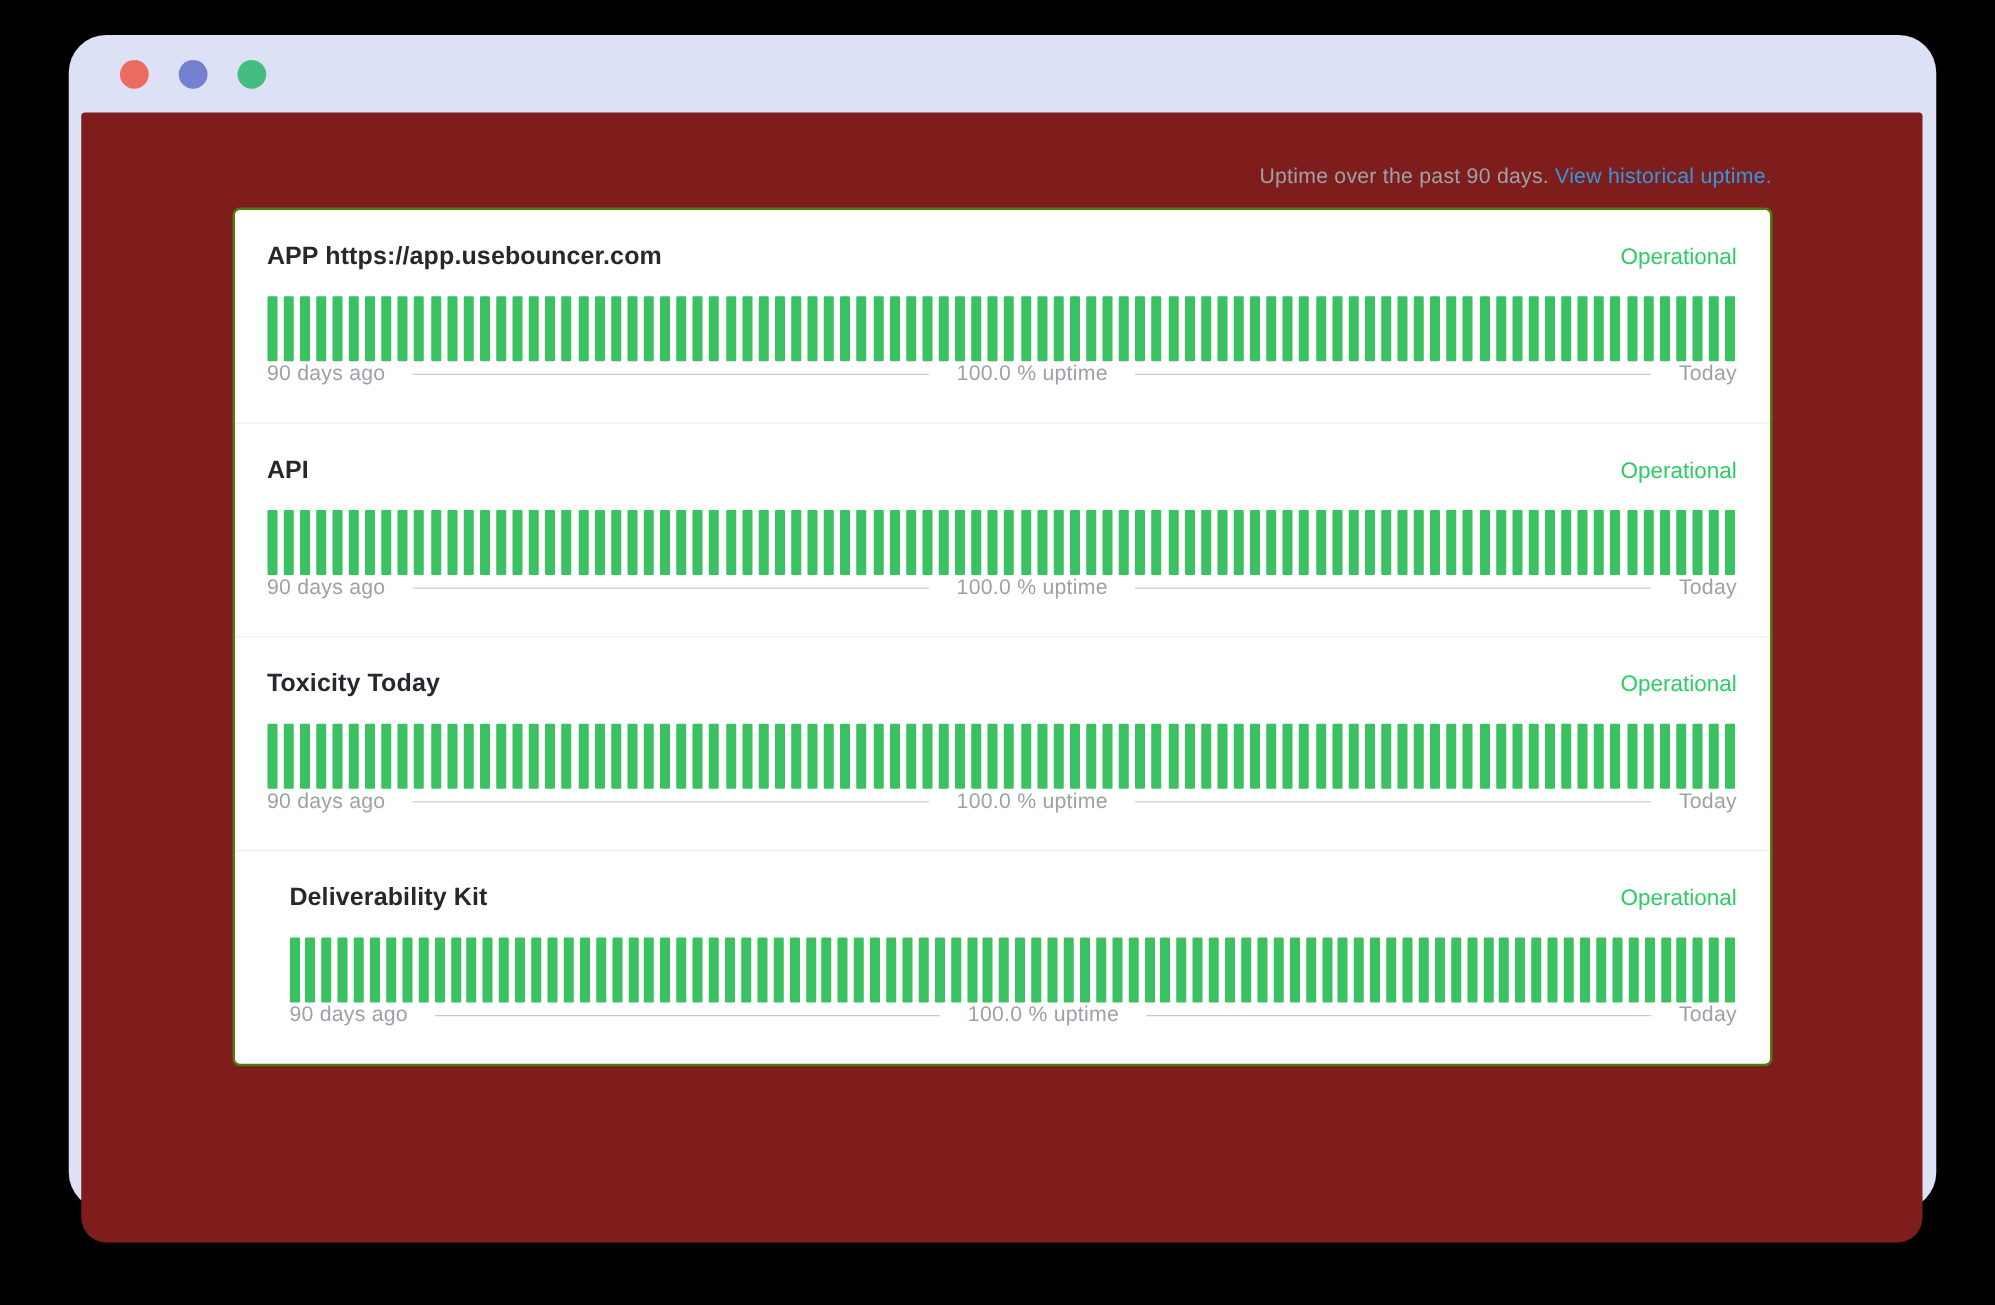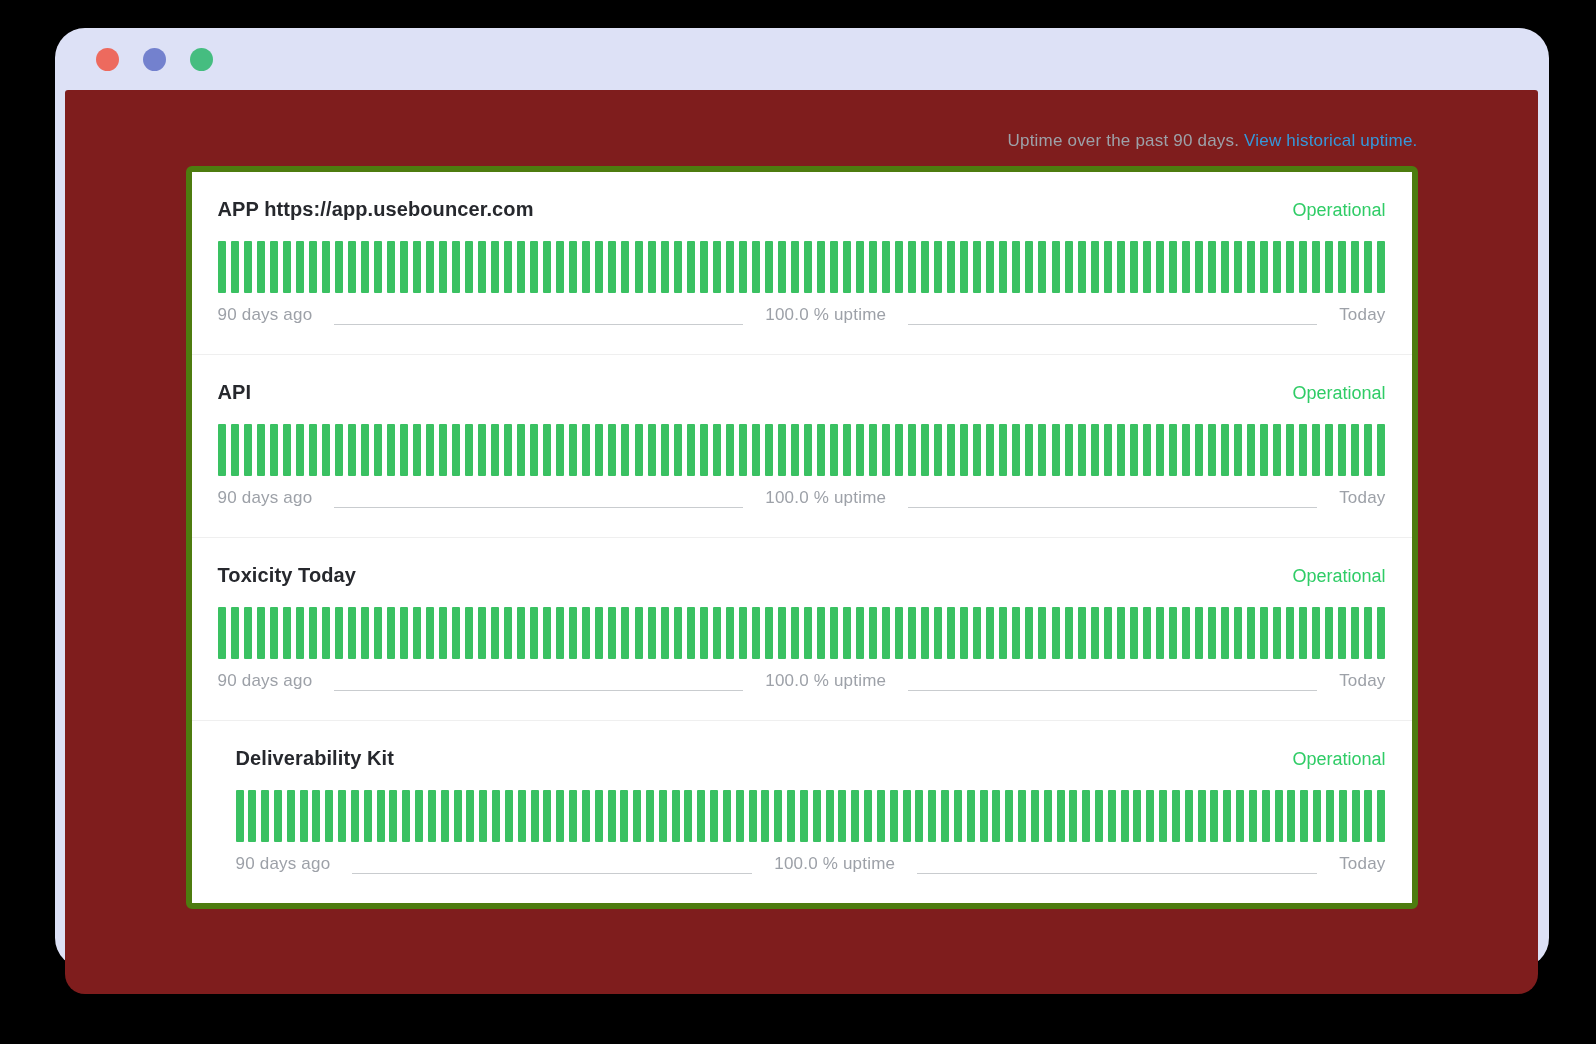--- a/index.html
+++ b/index.html
@@ -55,21 +55,21 @@
     color: var(--muted_text, #9da1a8);
     letter-spacing: 0.2px;
   }
   .uptime-note .link {
     color: var(--link_blue, #3598db);
     text-decoration: none;
     cursor: pointer;
   }
 
   .status-card {
-    border: 6px solid #4d7c0f;
+    border: 2px solid #4d7c0f;
     border-radius: 6px;
     background: #ffffff;
   }
   .service-section {
     padding: 26px 26px 29px 26px;
     border-bottom: 1px solid #efefef;
   }
   .service-section:last-child { border-bottom: none; padding-left: 44px; }
 
   .service-header {
@@ -97,23 +97,23 @@
     align-items: stretch;
   }
   .bars .bar {
     width: 8px;
     height: 52px;
     background: var(--bar_green, #3ac162);
     border-radius: 1px;
   }
 
   .legend {
-    margin-top: 12px;
+    margin-top: 0;
     display: flex;
-    align-items: flex-end;
+    align-items: center;
     font-size: 17px;
     color: var(--muted_text, #9da1a8);
     letter-spacing: 0.2px;
   }
   .legend-line {
     flex: 1;
     height: 1px;
     background: #c9cccf;
     margin: 0 22px;
   }

